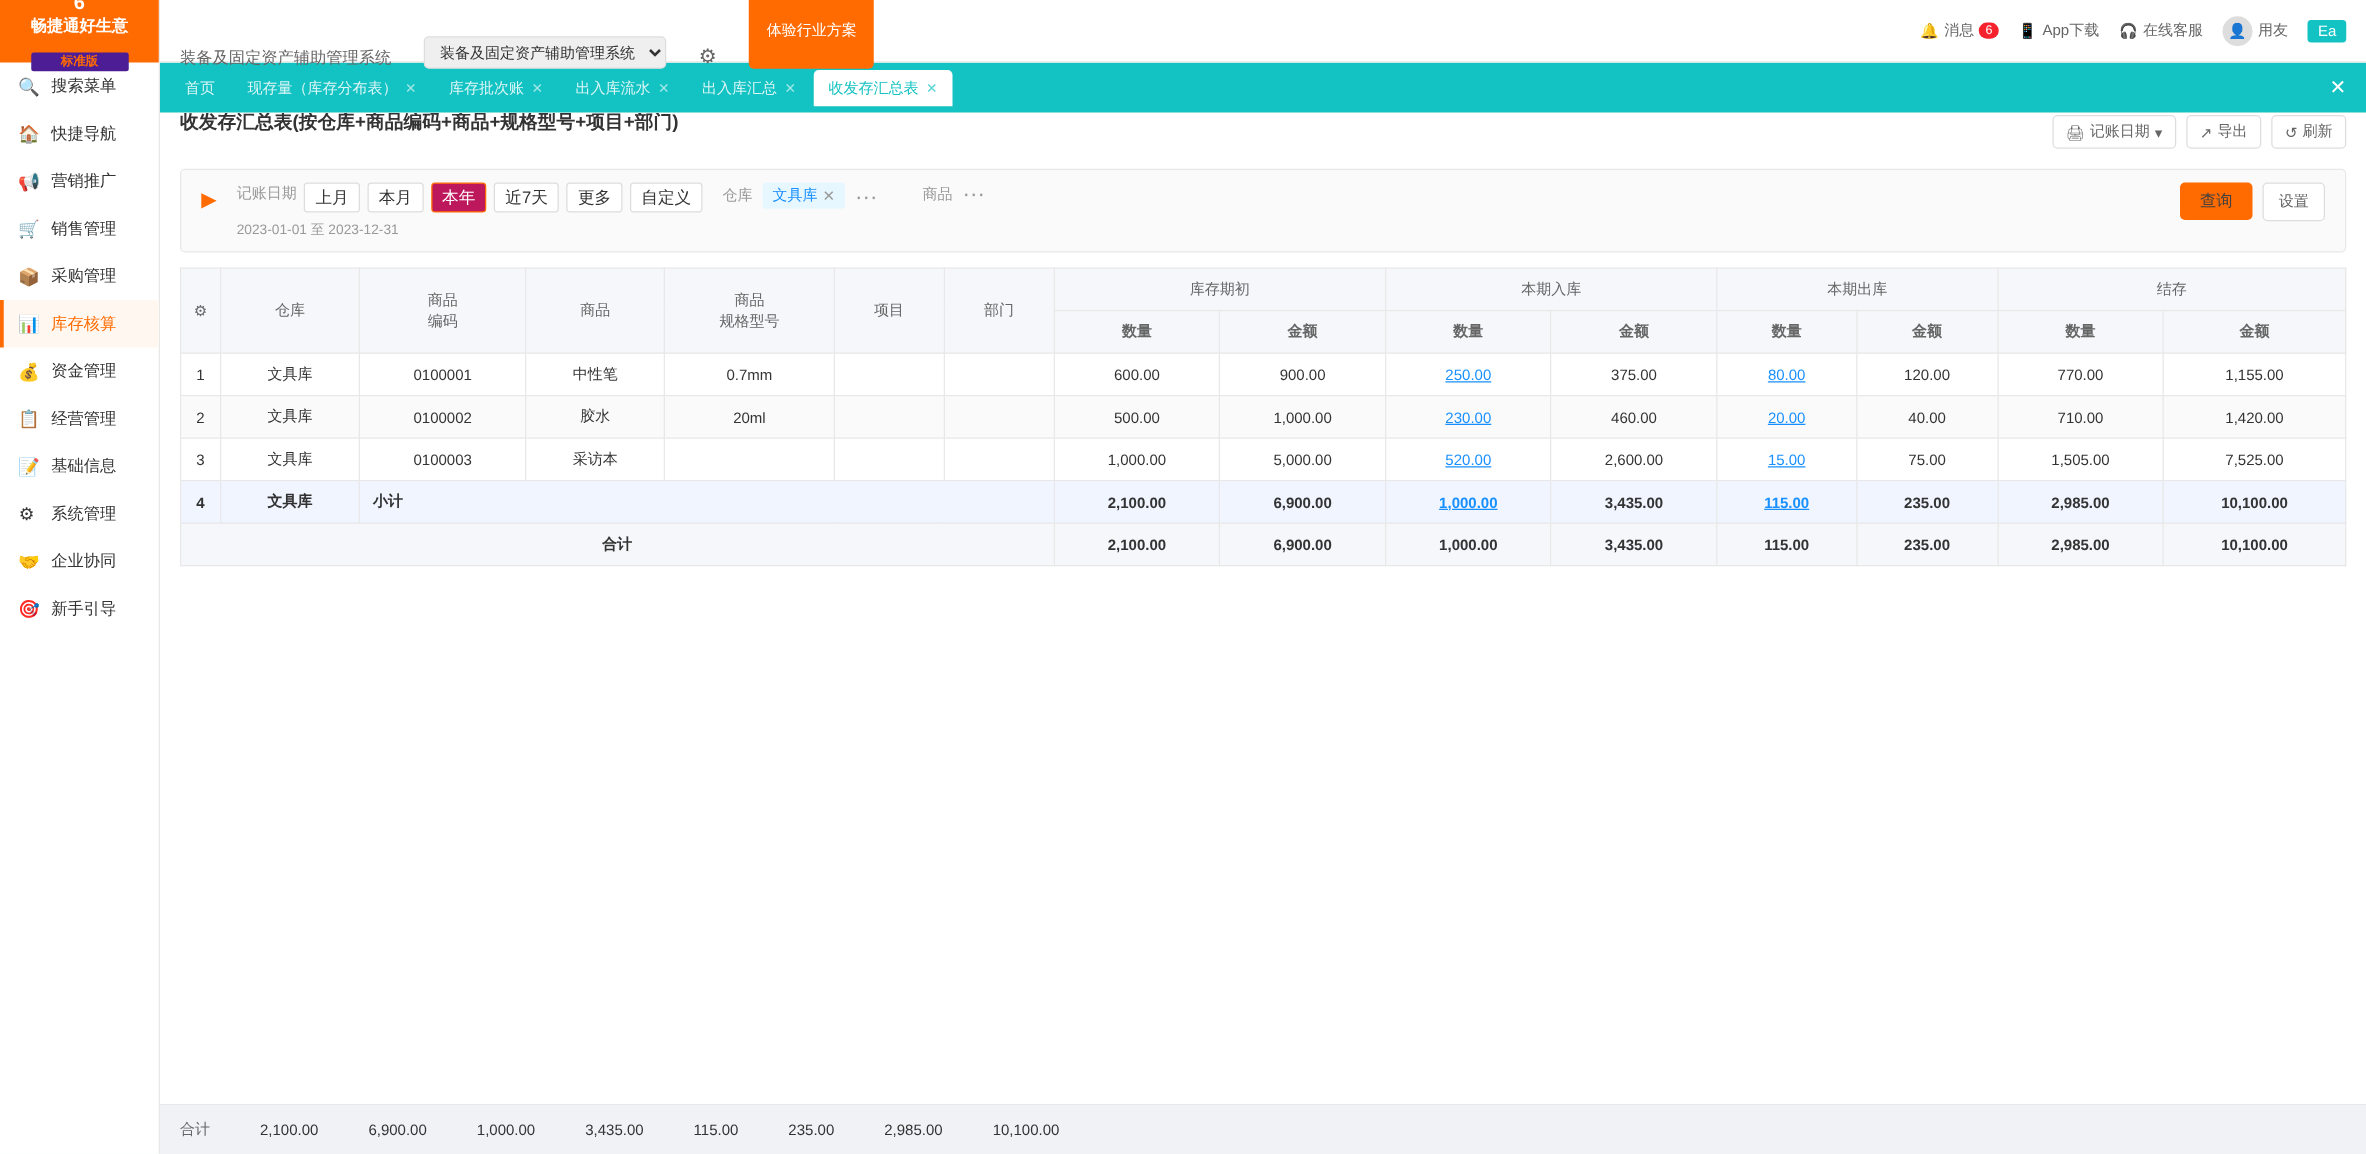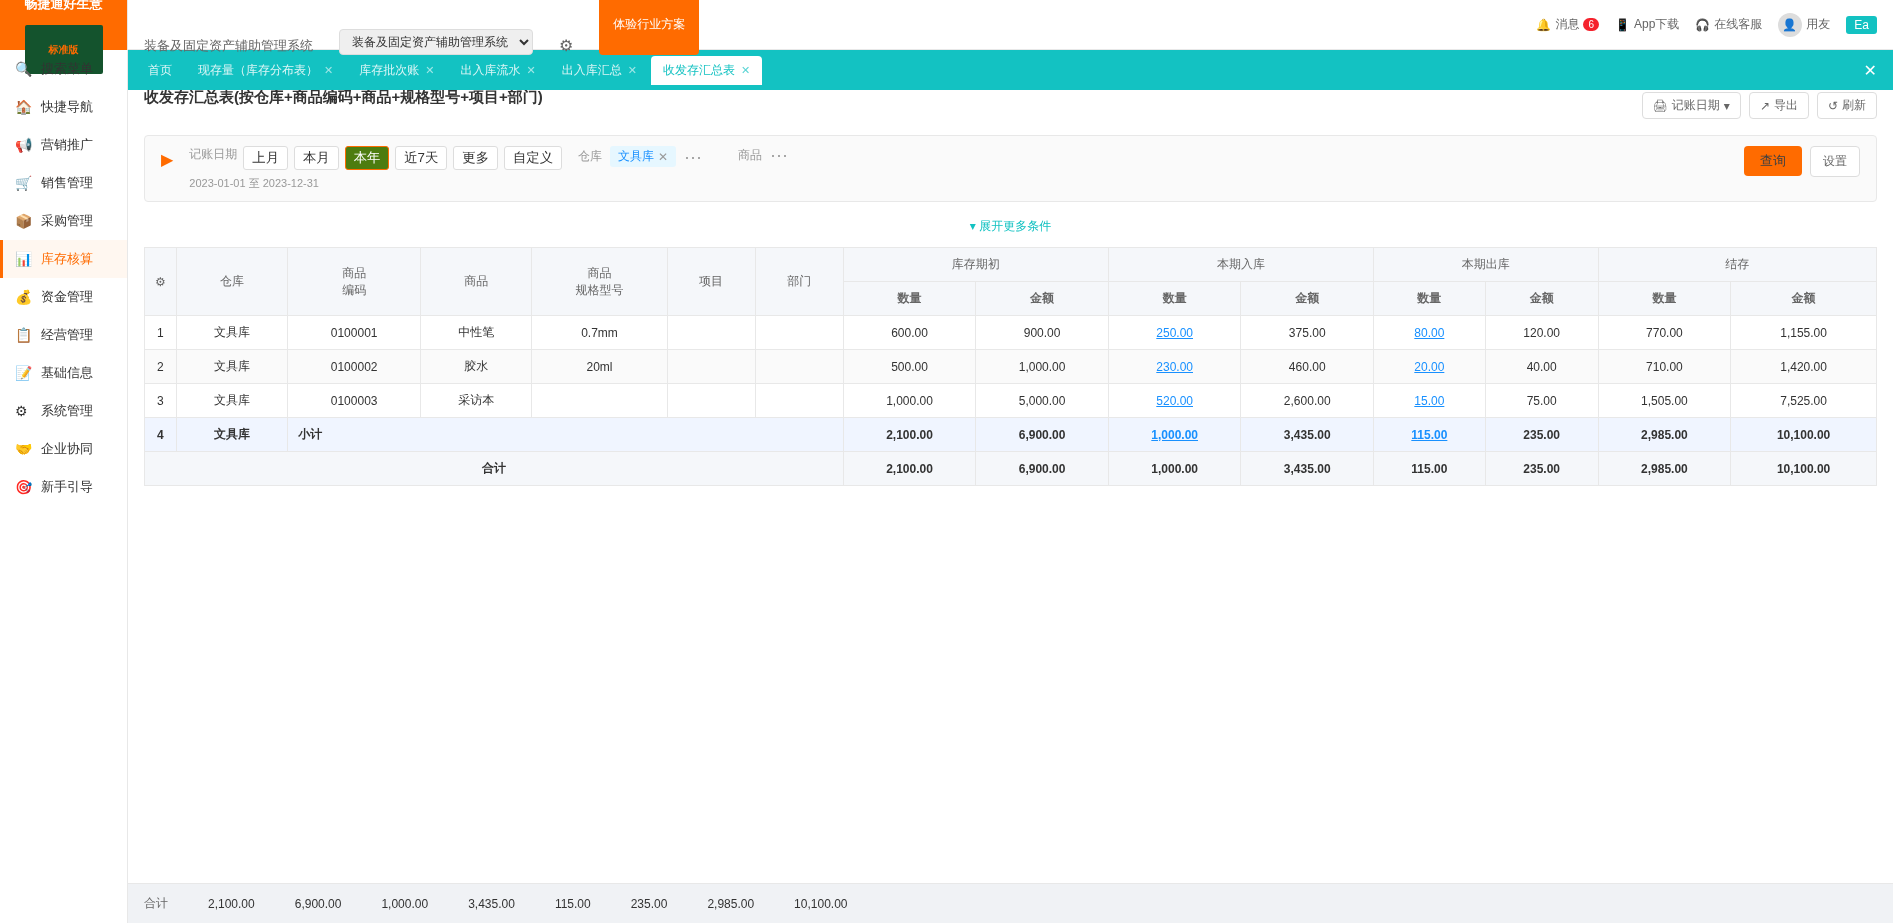--- a/index.html
+++ b/index.html
@@ -9,21 +9,21 @@
     .sidebar {
       position: fixed; left: 0; top: 0; width: 128px; height: 923px;
       background: #fff; border-right: 1px solid #e8e8e8; z-index: 100;
       display: flex; flex-direction: column;
     }
     .sidebar-logo {
       background: #ff6b00; height: 50px; display: flex; align-items: center;
       justify-content: center; color: #fff; font-size: 13px; font-weight: bold;
       padding: 8px; line-height: 1.3; text-align: center;
     }
-    .sidebar-logo .version { font-size: 10px; background: #14532d; color: #ff6b00; padding: 18px 4px; border-radius: 2px; margin-top: 12px; }
+    .sidebar-logo .version { font-size: 10px; background: #4c1d95; color: #ff6b00; padding: 1px 4px; border-radius: 2px; margin-top: 12px; }
     .sidebar-item {
       display: flex; align-items: center; padding: 10px 12px; cursor: pointer;
       color: #333; font-size: 13px; border-left: 3px solid transparent;
     }
     .sidebar-item.active { background: #fff7f0; color: #ff6b00; border-left-color: #ff6b00; }
     .sidebar-item .icon { width: 18px; margin-right: 8px; font-size: 14px; }
 
     
     .topbar {
       position: fixed; left: 128px; top: 0; right: 0; height: 50px;
@@ -65,21 +65,21 @@
     
     .filter-bar {
       display: flex; align-items: flex-start; gap: 16px; margin-bottom: 12px;
       border: 1px solid #e8e8e8; border-radius: 4px; padding: 10px 16px; background: #fafafa;
     }
     .filter-toggle { color: #ff6b00; font-size: 16px; cursor: pointer; margin-top: 4px; }
     .filter-section { display: flex; flex-direction: column; gap: 4px; }
     .filter-label { color: #999; font-size: 12px; }
     .filter-dates { display: flex; gap: 6px; font-size: 12px; }
     .date-btn { padding: 2px 8px; border-radius: 3px; cursor: pointer; border: 1px solid #ddd; background: #fff; color: #333; }
-    .date-btn.active { background: #4d7c0f; color: #fff; border-color: #ff6b00; }
+    .date-btn.active { background: #be185d; color: #fff; border-color: #ff6b00; }
     .date-range { color: #999; font-size: 11px; margin-top: 2px; }
     .filter-warehouse { display: flex; align-items: center; gap: 8px; }
     .warehouse-tag { background: #e6f7ff; color: #1890ff; padding: 2px 8px; border-radius: 3px; font-size: 12px; display: flex; align-items: center; gap: 4px; }
     .warehouse-tag .x { cursor: pointer; color: #999; }
     .filter-more { color: #999; cursor: pointer; font-size: 18px; line-height: 1; }
     .filter-goods { display: flex; align-items: center; gap: 8px; margin-left: 20px; }
     .filter-actions { margin-left: auto; display: flex; gap: 8px; align-items: flex-start; }
     .btn-query { background: #ff6b00; color: #404040; border: none; padding: 6px 16px; border-radius: 4px; cursor: pointer; font-size: 13px; }
     .btn-settings { background: #fff; border: 1px solid #ddd; color: #666; padding: 6px 12px; border-radius: 4px; cursor: pointer; font-size: 12px; }
 
@@ -281,24 +281,20 @@
       <span class="filter-label">商品</span>
       <span class="filter-more">···</span>
     </div>
 
     <div class="filter-actions">
       <button class="btn-query">查询</button>
       <button class="btn-settings">设置</button>
     </div>
   </div>
 
-  <div class="expand-conditions">
-    <span>▾</span>
-    <span>展开更多条件</span>
-  </div>
 
   <table class="data-table">
     <thead>
       <tr>
         <th class="settings-col" rowspan="3">⚙</th>
         <th rowspan="3">仓库</th>
         <th rowspan="3">商品<br>编码</th>
         <th rowspan="3">商品</th>
         <th rowspan="3">商品<br>规格型号</th>
         <th rowspan="3">项目</th>

